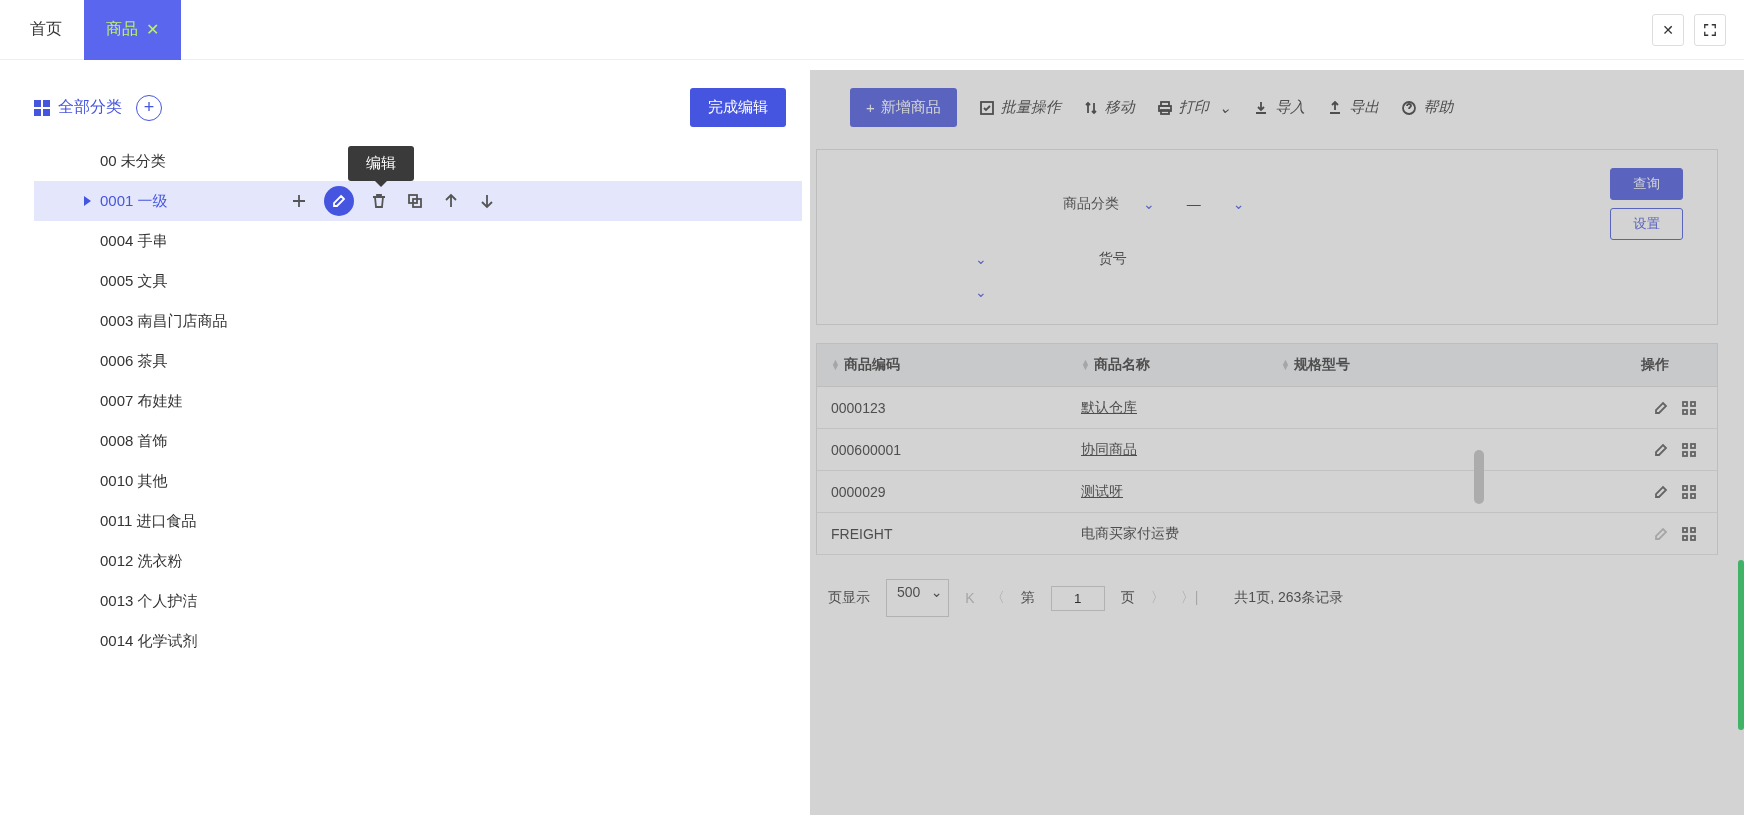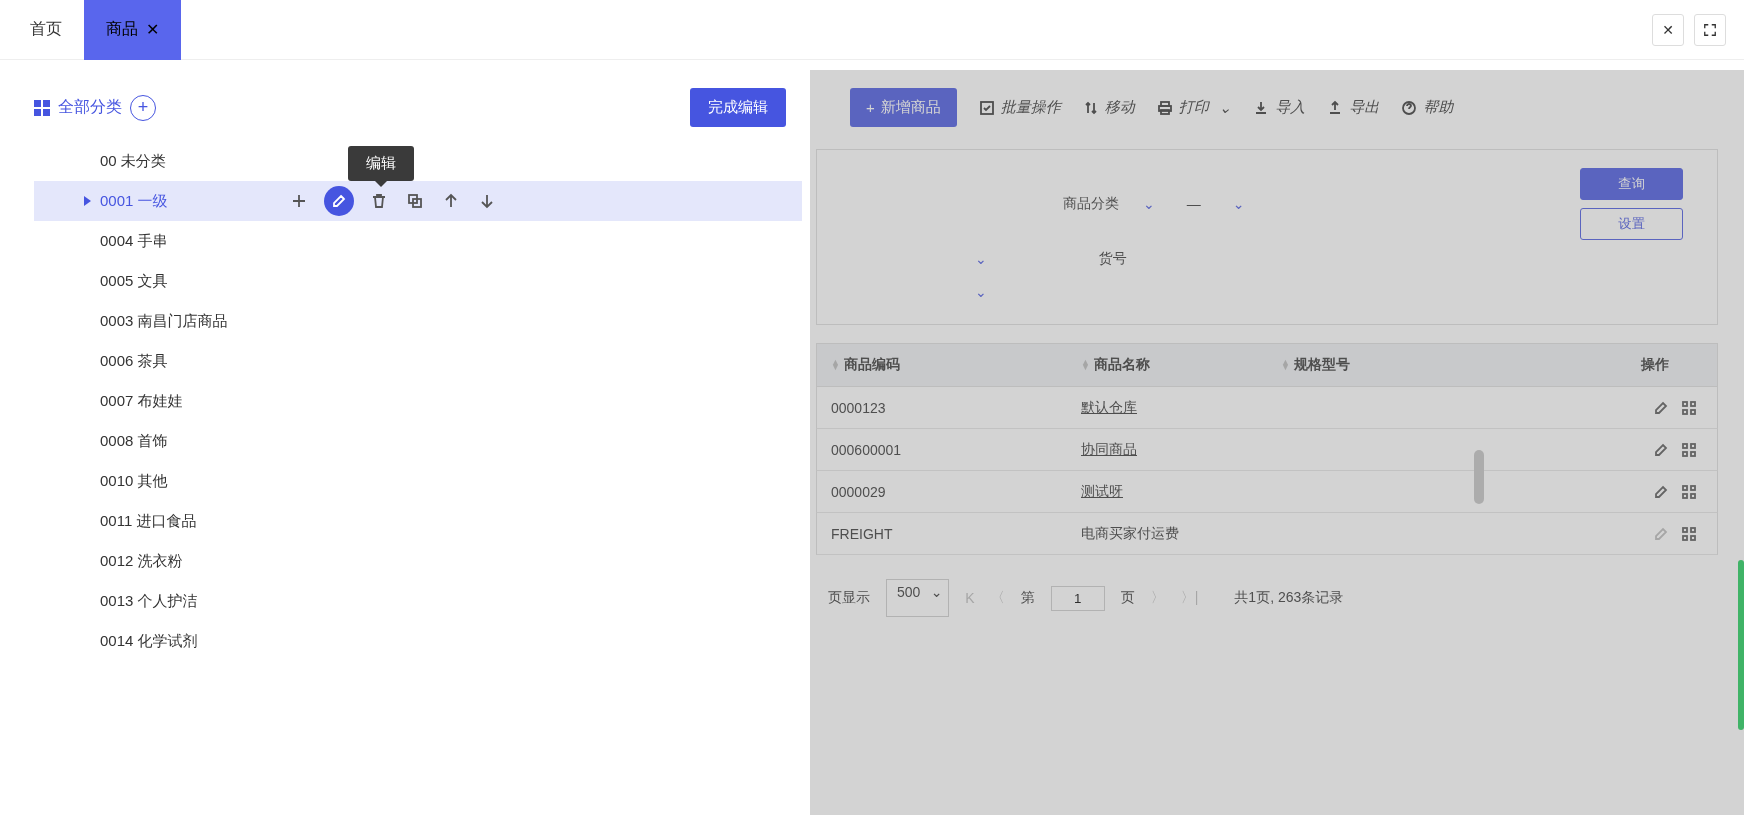--- a/index.html
+++ b/index.html
@@ -1,34 +1,34 @@
 <!DOCTYPE html>
 <html><head>
 <meta charset="utf-8">
 <style>
 * { margin: 0; padding: 0; box-sizing: border-box; }
 body { font-family: -apple-system, "PingFang SC", "Microsoft YaHei", sans-serif; font-size: 14px; color: #333; background: #fff; overflow: hidden; }
 
 
 .tabs-bar { display: flex; align-items: center; height: 60px; border-bottom: 1px solid #eee; padding: 0 8px; }
 .tab { padding: 0 22px; height: 60px; display: flex; align-items: center; font-size: 16px; cursor: pointer; }
-.tab.active { background: #5966ed; color: #000000; }
+.tab.active { background: #5966ed; color: #bef264; }
 .tab-close { margin-left: 8px; font-size: 16px; }
 .tabs-spacer { flex: 1; }
 .tabs-actions { display: flex; gap: 10px; padding-right: 10px; }
 .tab-action-btn { width: 32px; height: 32px; border: 1px solid #ddd; border-radius: 3px; display: flex; align-items: center; justify-content: center; cursor: pointer; background: #fff; }
 
 
 .main { display: flex; height: calc(815px - 60px); padding: 10px 0 0 10px; gap: 0; }
 .panel-left { width: 800px; background: #fff; border-radius: 2px; padding: 18px 6px 0 24px; position: relative; display: flex; flex-direction: column; }
 .panel-right { flex: 1; background: #fff; padding: 18px 26px 0 0; position: relative; }
 .right-overlay { position: absolute; inset: 0; background: rgba(130,130,130,0.35); pointer-events: none; z-index: 3; }
 
 
-.left-header { display: flex; align-items: center; gap: 8px; margin-bottom: 14px; padding-right: 18px; }
+.left-header { display: flex; align-items: center; gap: 14px; margin-bottom: 14px; padding-right: 18px; }
 .cat-title { display: flex; align-items: center; gap: 8px; color: #4655e0; font-size: 16px; }
 .grid-icon { width: 16px; height: 16px; display: inline-flex; flex-wrap: wrap; gap: 2px; }
 .grid-icon span { width: 7px; height: 7px; background: #4655e0; }
 .add-circle { width: 26px; height: 26px; border: 1.5px solid #4655e0; border-radius: 50%; display: flex; align-items: center; justify-content: center; color: #4655e0; font-size: 18px; }
 .left-spacer { flex: 1; }
 .done-btn { background: #4655e0; color: #fff; border: none; padding: 10px 18px; font-size: 15px; border-radius: 3px; cursor: pointer; }
 
 
 .tree { flex: 1; overflow-y: auto; padding-right: 2px; position: relative; }
 .tree::-webkit-scrollbar { width: 18px; }
@@ -52,21 +52,21 @@
 .primary-btn { background: #4655e0; color: #fff; border: none; padding: 10px 16px; font-size: 15px; border-radius: 3px; display: flex; align-items: center; gap: 6px; }
 .tool-item { display: flex; align-items: center; gap: 6px; font-size: 15px; color: #333; font-style: italic; }
 .tool-item svg { width: 16px; height: 16px; stroke: #333; fill: none; stroke-width: 1.8; }
 
 
 .filter-row { display: flex; align-items: center; gap: 40px; margin-bottom: 16px; }
 .filter-item { display: flex; align-items: center; gap: 24px; }
 .dropdown-chevron { color: #4655e0; font-size: 14px; }
 .side-btns { display: flex; flex-direction: column; gap: 8px; margin-left: auto; margin-right: 24px; }
 .query-btn { background: #4655e0; color: #fff; border: 1px solid #4655e0; padding: 6px 22px; border-radius: 3px; }
-.settings-btn { background: #fff; color: #4655e0; border: 1px solid #4655e0; padding: 6px 37px; border-radius: 3px; }
+.settings-btn { background: #fff; color: #4655e0; border: 1px solid #4655e0; padding: 6px 22px; border-radius: 3px; }
 
 
 .table-head { display: flex; background: #eef0f3; height: 44px; align-items: center; border: 1px solid #ddd; }
 .th { padding: 0 14px; color: #333; font-weight: 600; display: flex; align-items: center; gap: 4px; }
 .sort-arrows { display: inline-flex; flex-direction: column; line-height: 5px; font-size: 9px; color: #bbb; }
 .table-body { }
 .tr { display: flex; height: 42px; align-items: center; border-bottom: 1px solid #e5e5e5; border-left: 1px solid #ddd; border-right: 1px solid #ddd; }
 .td { padding: 0 14px; }
 .td a { color: #333; text-decoration: underline; margin-top: 30px; }
 .td-actions { display: flex; gap: 12px; margin-left: auto; padding-right: 20px; color: #555; }

